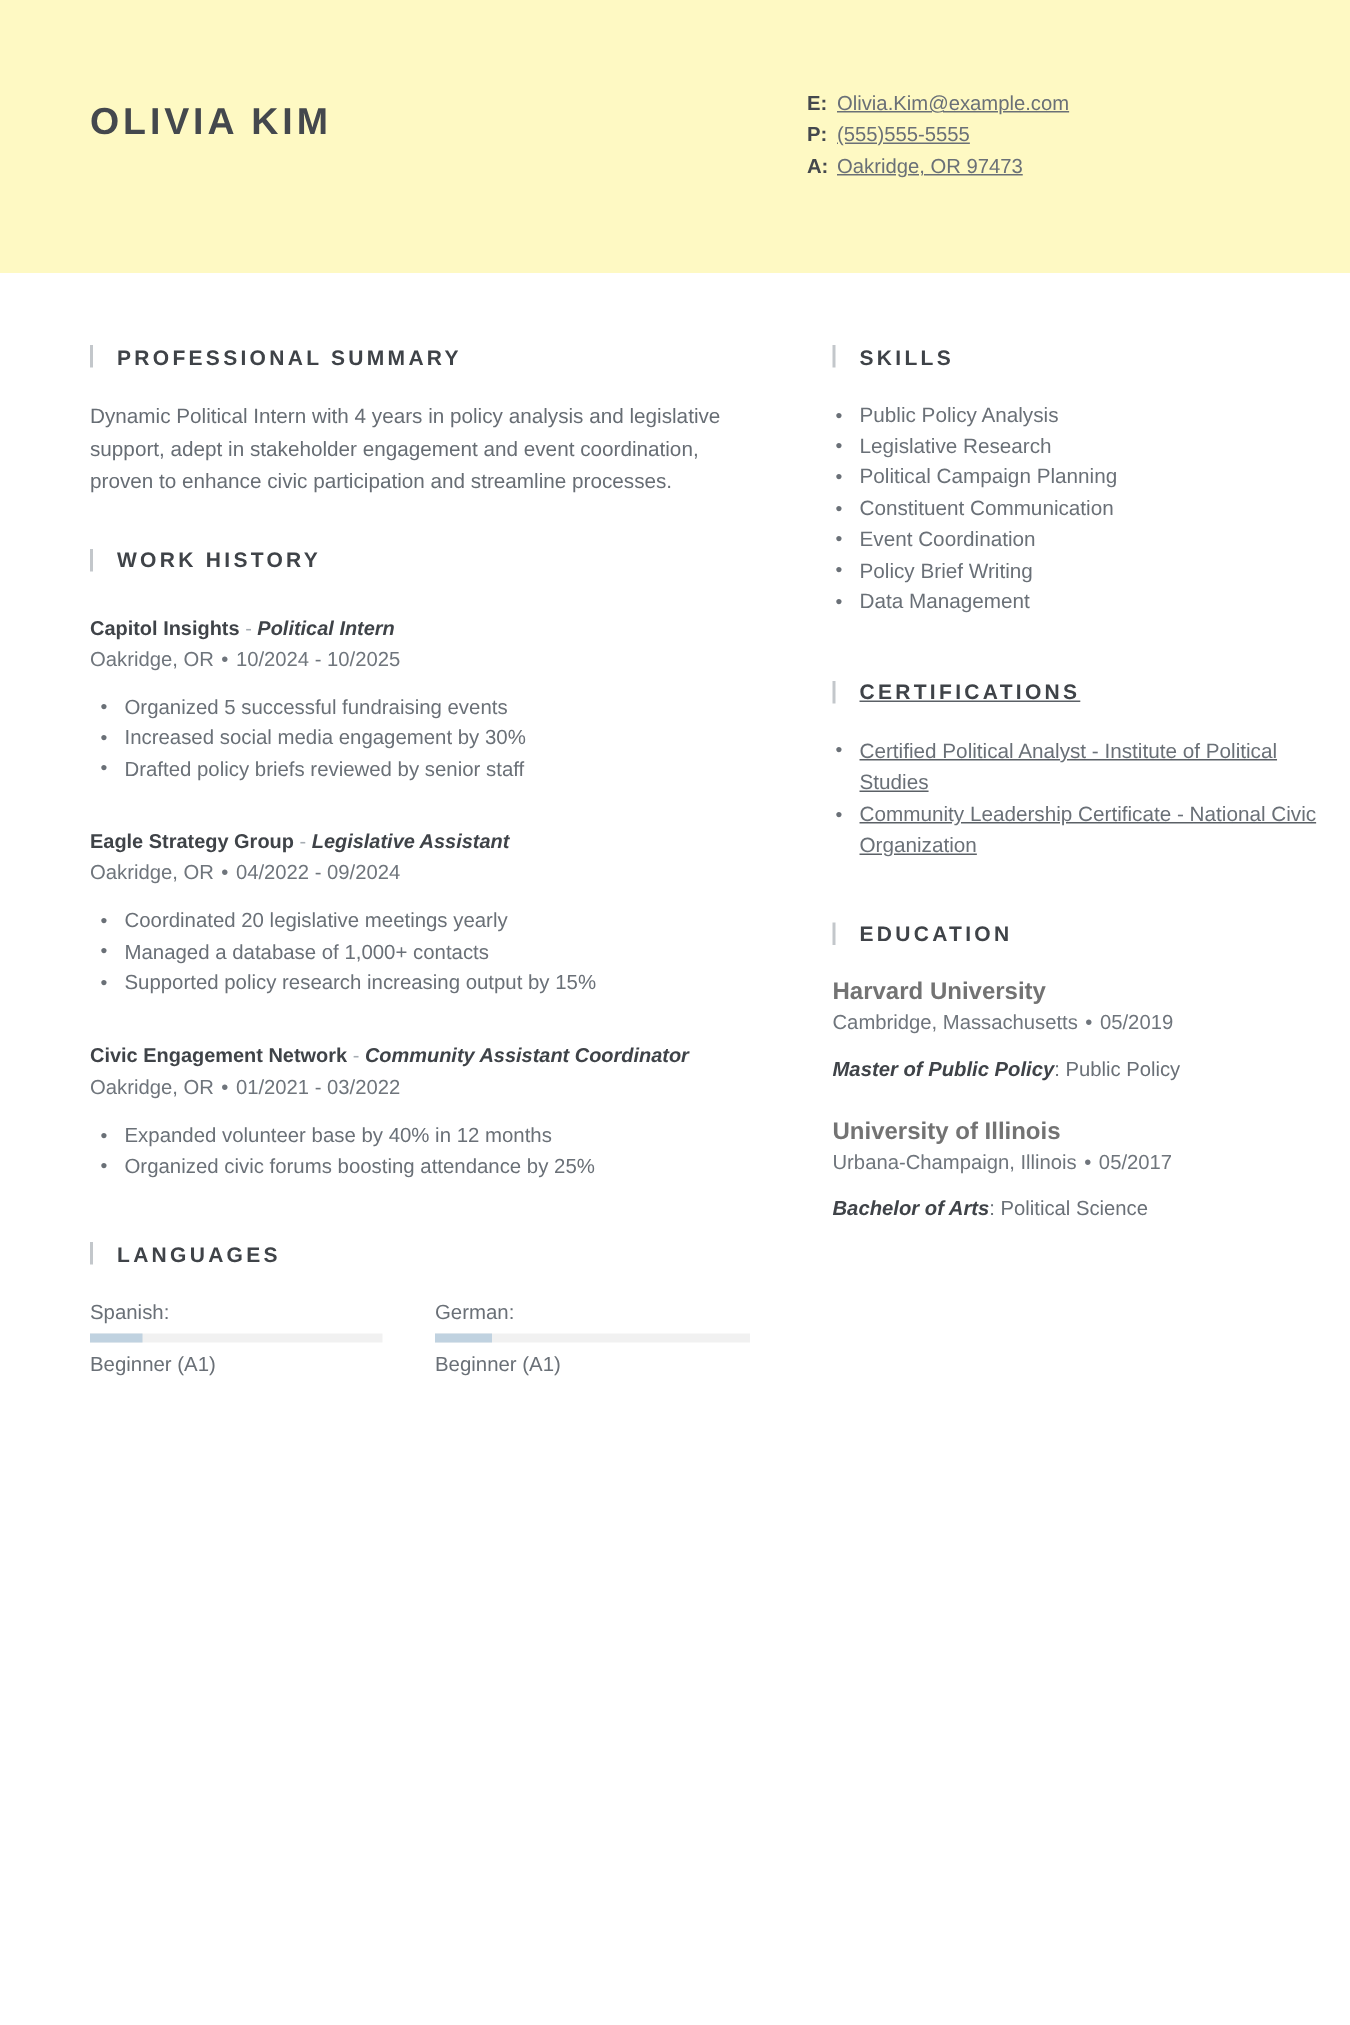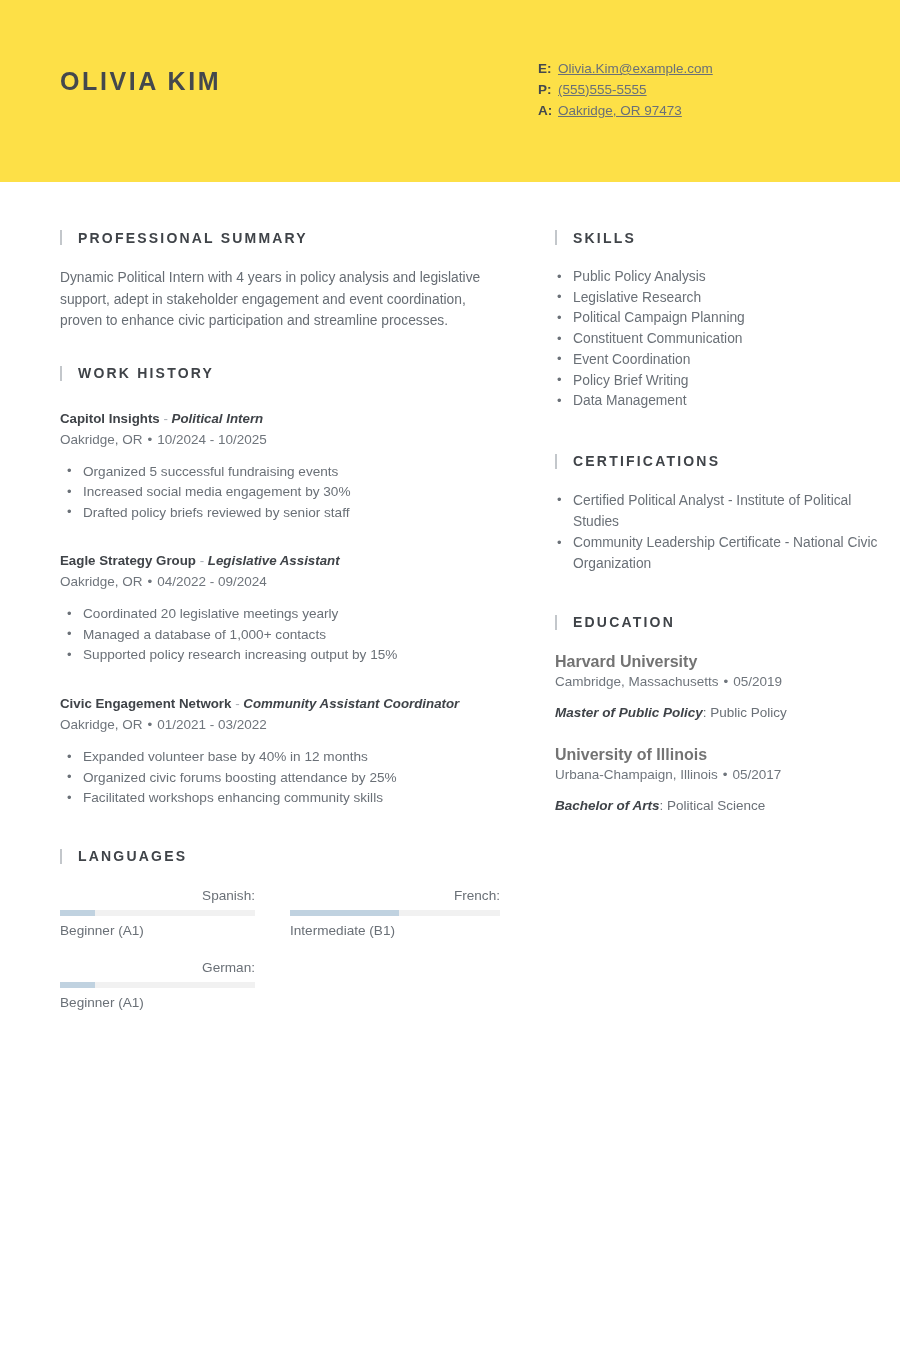--- a/index.html
+++ b/index.html
@@ -17,21 +17,21 @@
   .page {
     position: relative;
     width: 900px;
     height: 1350px;
     background: #ffffff;
     overflow: hidden;
   }
 
   
   .header {
-    background: #fde047;
+    background: #fef9c3;
     height: 182px;
     box-sizing: border-box;
     padding: 0 60px;
     display: flex;
     align-items: flex-start;
   }
   .header-inner {
     display: flex;
     width: 100%;
     padding-top: 58px;
@@ -171,21 +171,20 @@
     width: 195px;
     margin-right: 35px;
     margin-bottom: 17px;
   }
   .lang-item:nth-child(2n) { margin-right: 0; width: 210px; }
   .lang-name {
     font-size: 13.6px;
     line-height: 20px;
     color: #6a7077;
     margin-bottom: 4px;
-    text-align: right;
   }
   .lang-track {
     height: 6px;
     width: 100%;
     background: #f1f1f1;
     position: relative;
     margin-bottom: 5px;
   }
   .lang-fill {
     height: 6px;
@@ -330,44 +329,36 @@
             <span class="job-company">Civic Engagement Network</span>
             <span class="job-dash">-</span>
             <span class="job-role">Community Assistant Coordinator</span>
           </div>
           <div class="job-meta">
             <span>Oakridge, OR</span><span class="sep">•</span><span>01/2021 - 03/2022</span>
           </div>
           <ul class="bullets">
             <li>Expanded volunteer base by 40% in 12 months</li>
             <li>Organized civic forums boosting attendance by 25%</li>
-            <li>Facilitated workshops enhancing community skills</li>
           </ul>
         </div>
       </div>
 
       <div class="section">
         <div class="section-head">
           <div class="section-accent"></div>
           <div class="section-title">LANGUAGES</div>
         </div>
         <div class="lang-grid">
           <div class="lang-item">
             <div class="lang-name">Spanish:</div>
             <div class="lang-track">
               <div class="lang-fill" style="width: 18%;"></div>
             </div>
             <div class="lang-level">Beginner (A1)</div>
-          </div>
-          <div class="lang-item">
-            <div class="lang-name">French:</div>
-            <div class="lang-track">
-              <div class="lang-fill" style="width: 52%;"></div>
-            </div>
-            <div class="lang-level">Intermediate (B1)</div>
           </div>
           <div class="lang-item">
             <div class="lang-name">German:</div>
             <div class="lang-track">
               <div class="lang-fill" style="width: 18%;"></div>
             </div>
             <div class="lang-level">Beginner (A1)</div>
           </div>
         </div>
       </div>
@@ -387,21 +378,21 @@
           <li>Public Policy Analysis</li>
           <li>Legislative Research</li>
           <li>Political Campaign Planning</li>
           <li>Constituent Communication</li>
           <li>Event Coordination</li>
           <li>Policy Brief Writing</li>
           <li>Data Management</li>
         </ul>
       </div>
 
-      <div class="section" style="margin-bottom:40px;">
+      <div class="section" style="margin-bottom:40px;text-decoration:underline;">
         <div class="section-head">
           <div class="section-accent"></div>
           <div class="section-title">CERTIFICATIONS</div>
         </div>
         <ul class="rlist spaced">
           <li>Certified Political Analyst - Institute of Political Studies</li>
           <li>Community Leadership Certificate - National Civic Organization</li>
         </ul>
       </div>
 

